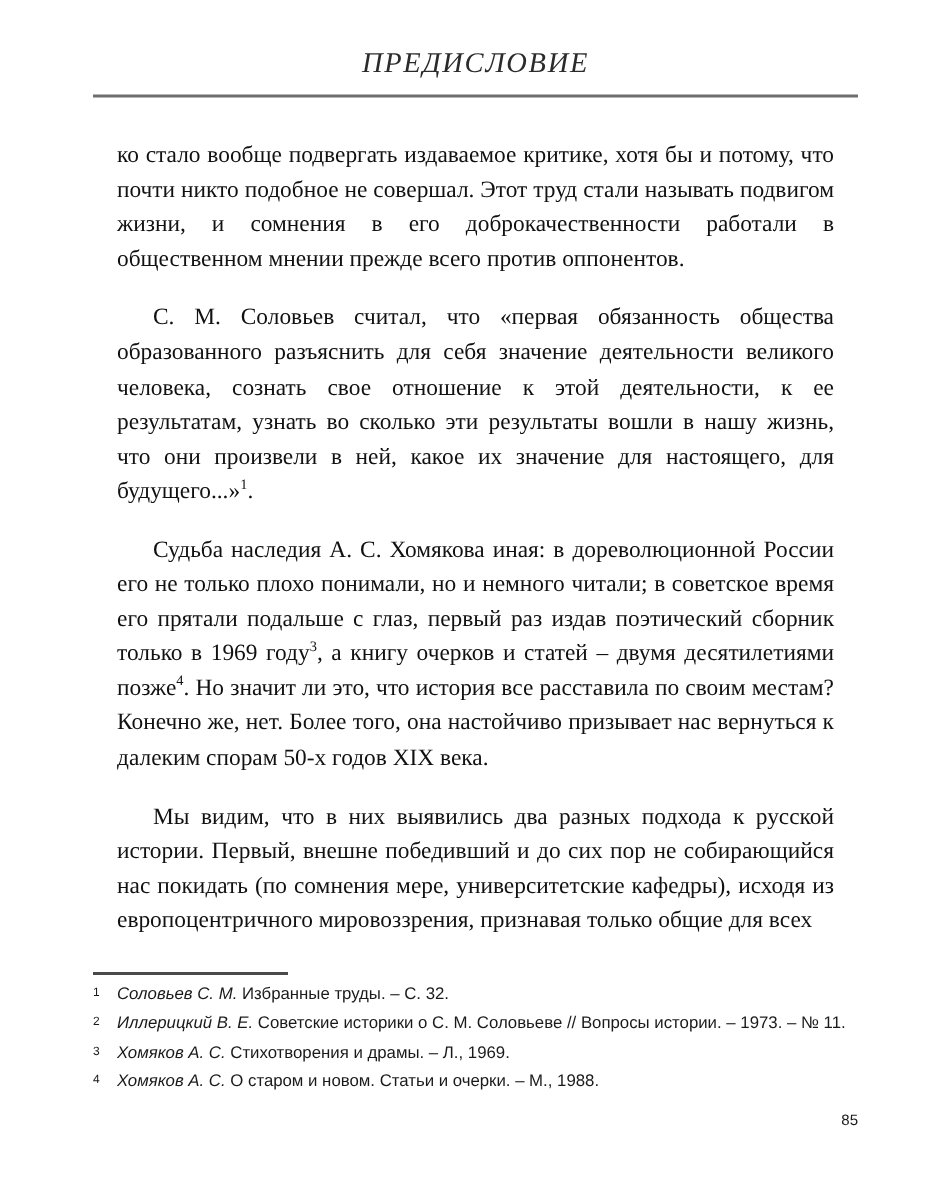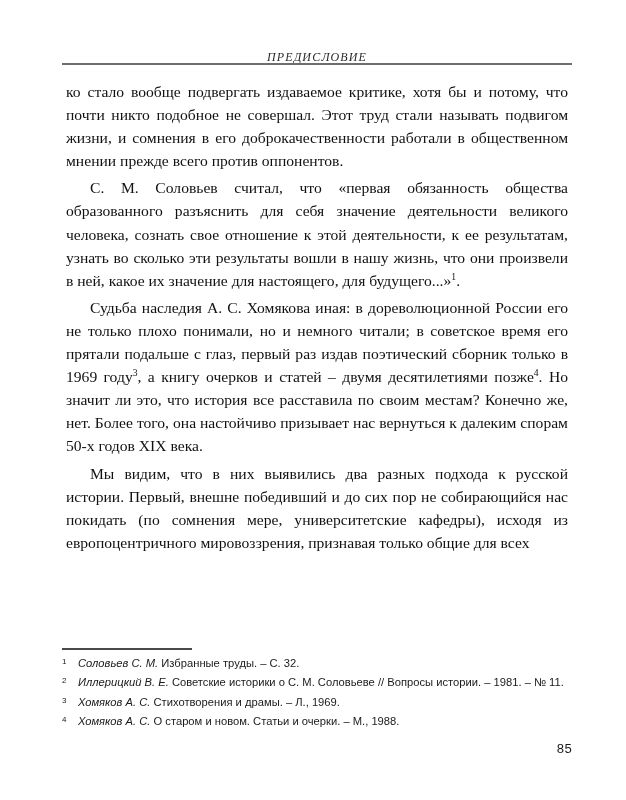--- a/index.html
+++ b/index.html
@@ -14,27 +14,27 @@
     height: 800px;
     background: #ffffff;
     overflow: hidden;
     box-sizing: border-box;
   }
 
   
   .runhead {
     position: absolute;
     left: 62px;
-    top: 50px;
+    top: 32px;
     width: 510px;
     text-align: center;
     font-family: "Liberation Serif", "DejaVu Serif", serif;
     font-style: italic;
     font-weight: 400;
-    font-size: 12px;
+    font-size: 19px;
     letter-spacing: 1.1px;
     color: #2b2b2b;
     white-space: nowrap;
   }
 
   .runhead-rule {
     position: absolute;
     left: 62px;
     top: 63px;
     width: 510px;
@@ -51,21 +51,21 @@
     font-family: "Liberation Serif", "DejaVu Serif", serif;
     font-size: 15.6px;
     line-height: 23.1px;
     color: #111111;
     text-align: justify;
     text-justify: inter-word;
     hyphens: manual;
   }
 
   .body-block p {
-    margin: 4px;
+    margin: 16px;
     text-indent: 24px;
   }
 
   .body-block p.cont {
     text-indent: 0;
   }
 
   sup.fn {
     font-size: 9.6px;
     line-height: 0;
@@ -114,22 +114,22 @@
   .fn-text i {
   }
 
   
   .folio {
     position: absolute;
     left: 62px;
     top: 742px;
     width: 510px;
     text-align: right;
-    font-family: Liberation Mono, monospace;
-    font-size: 13px;
+    font-family: Liberation Sans, sans-serif;
+    font-size: 10px;
     color: #1a1a1a;
   }
 </style>
 </head>
 <body>
 
 <div class="page">
 
   <div class="runhead">ПРЕДИСЛОВИЕ</div>
 
@@ -153,21 +153,21 @@
 
   <div class="footnotes">
 
     <div class="fn-row">
       <span class="fn-num">1</span>
       <span class="fn-text"><i>Соловьев С. М.</i><span> Избранные труды. – С. 32.</span></span>
     </div>
 
     <div class="fn-row">
       <span class="fn-num">2</span>
-      <span class="fn-text"><i>Иллерицкий В. Е.</i><span> Советские историки о С. М. Соловьеве // Вопросы истории. – 1981. – № 11.</span></span>
+      <span class="fn-text"><i>Иллерицкий В. Е.</i><span> Советские историки о С. М. Соловьеве // Вопросы истории. – 1973. – № 11.</span></span>
     </div>
 
     <div class="fn-row">
       <span class="fn-num">3</span>
       <span class="fn-text"><i>Хомяков А. С.</i><span> Стихотворения и драмы. – Л., 1969.</span></span>
     </div>
 
     <div class="fn-row">
       <span class="fn-num">4</span>
       <span class="fn-text"><i>Хомяков А. С.</i><span> О старом и новом. Статьи и очерки. – М., 1988.</span></span>

